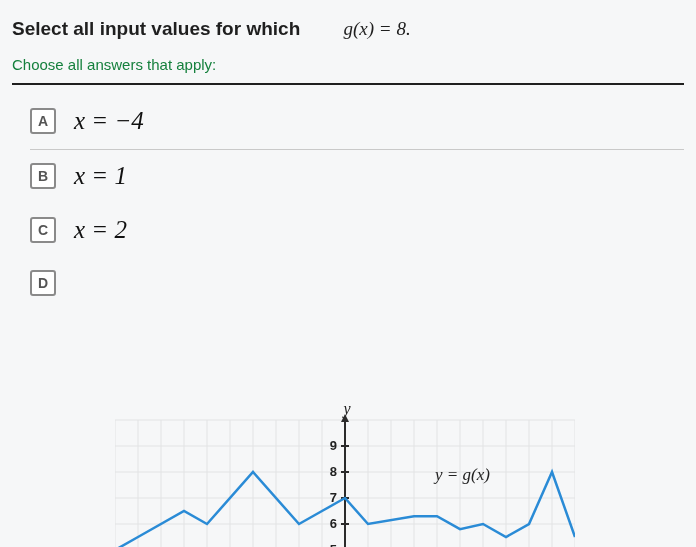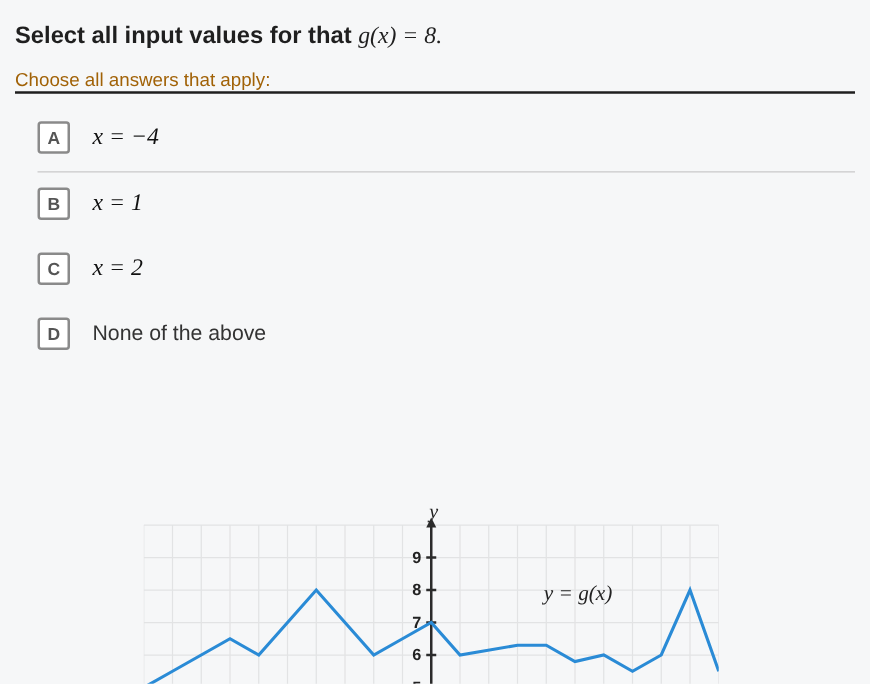--- a/index.html
+++ b/index.html
@@ -12,25 +12,25 @@
     color: #202020;
     overflow: hidden;
     position: relative;
   }
   .question-title {
     font-size: 19px;
     font-weight: 600;
     color: #1f1f1f;
     margin-bottom: 16px;
   }
-  .question-title .math { font-family: "Times New Roman", serif; font-style: italic; font-weight: 500; }
+  .question-title .math { font-family: "Times New Roman", serif; font-style: italic; font-weight: 500; margin-left: 38px; }
   .subprompt {
     font-size: 15px;
-    color: #a16207;
-    margin-bottom: 0;
+    color: #15803d;
+    margin-bottom: 10px;
   }
   .divider {
     border: none;
     border-top: 2px solid #1f1f1f;
     margin-bottom: 10px;
   }
   .choices { padding-left: 18px; }
   .choice {
     display: flex;
     align-items: center;
@@ -42,21 +42,21 @@
   .letter-box {
     width: 26px; height: 26px;
     border: 2px solid #8a8a8a;
     border-radius: 3px;
     display: flex; align-items: center; justify-content: center;
     font-size: 14px; font-weight: 600; color: #555;
     background: #fff;
     flex: 0 0 26px;
   }
   .choice-label {
-    font-size: 19px;
+    font-size: 25px;
     font-family: "Times New Roman", serif;
     font-style: italic;
     color: #111;
   }
   .choice-label.plain { font-family: -apple-system, "Segoe UI", Arial, sans-serif; font-style: normal; font-size: 17px; color:#333; }
 
   .chart-wrap {
     position: absolute;
     left: 115px;
     top: 400px;
@@ -67,21 +67,21 @@
   .axis line { stroke: #2b2b2b; stroke-width: 2; }
   .curve { stroke: #2a8bd6; stroke-width: 2.5; fill: none; }
   .ylabel-axis { font: italic 16px "Times New Roman", serif; fill:#222; }
   .tick { font: 13px Arial, sans-serif; fill:#222; font-weight:600; }
   .func-label { font: italic 17px "Times New Roman", serif; fill:#222; }
 </style>
 </head>
 <body>
 
 <div class="question-title">
-  <span>Select all input values for that </span>
+  <span>Select all input values for which </span>
   <span class="math">g(x) = 8.</span>
 </div>
 
 <div class="subprompt">Choose all answers that apply:</div>
 
 <hr class="divider">
 
 <div class="choices">
   <div class="choice">
     <div class="letter-box">
@@ -98,21 +98,20 @@
   <div class="choice">
     <div class="letter-box">
       <span>C</span>
     </div>
     <span class="choice-label">x = 2</span>
   </div>
   <div class="choice">
     <div class="letter-box">
       <span>D</span>
     </div>
-    <span class="choice-label plain">None of the above</span>
   </div>
 </div>
 
 <div class="chart-wrap">
   <svg id="chart-svg" width="460" height="150">
     <text class="ylabel-axis" x="232" y="14" text-anchor="middle">y</text>
     <g class="grid" id="grid-g">
         <line x1="0" x2="0" y1="20" y2="150"></line>
         <line x1="23" x2="23" y1="20" y2="150"></line>
         <line x1="46" x2="46" y1="20" y2="150"></line>

